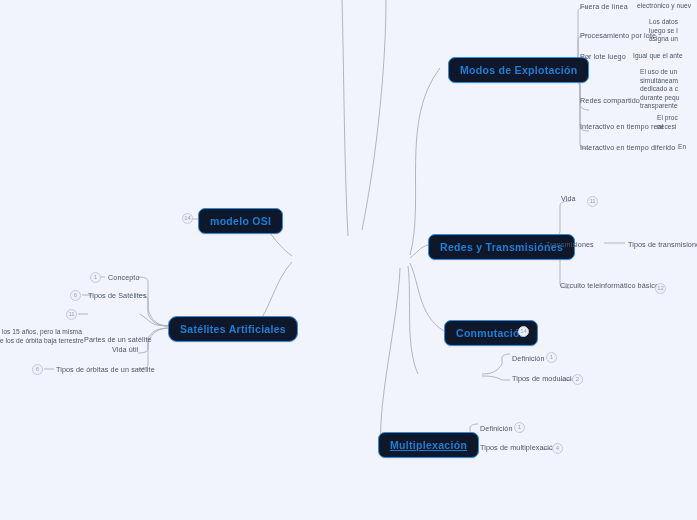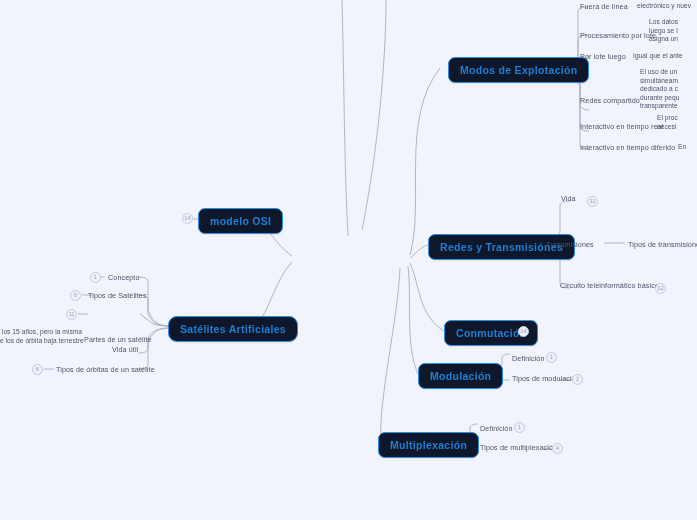--- a/index.html
+++ b/index.html
@@ -180,29 +180,28 @@
 
   <div class="leaf" style="left:534px; top:240px;padding-left:12px;">Transmisiones</div>
   <div class="leaf" style="left:628px; top:240px;">Tipos de transmisiones</div>
 
   <div class="leaf" style="left:560px; top:281px;">Circuito teleinformático básico</div>
   <div class="badge" style="left:655px; top:283px;">12</div>
 
   <div class="main-node" style="left:444px; top:320px;">Conmutación</div>
   <div class="badge" style="left:518px; top:326px;">14</div>
 
-  <div class="main-node" style="left:418px; top:363px;">Modulación</div>
 
   <div class="leaf" style="left:512px; top:354px;">Definición</div>
   <div class="badge" style="left:546px; top:352px;">1</div>
 
   <div class="leaf" style="left:512px; top:374px;">Tipos de modulación</div>
   <div class="badge" style="left:572px; top:374px;">2</div>
 
-  <div class="main-node" style="left:378px; top:432px;">Multiplexación</div>
+  <div class="main-node" style="left:378px; top:432px;text-decoration:underline;">Multiplexación</div>
 
   <div class="leaf" style="left:480px; top:424px;">Definición</div>
   <div class="badge" style="left:514px; top:422px;">1</div>
 
   <div class="leaf" style="left:480px; top:443px;">Tipos de multiplexación</div>
   <div class="badge" style="left:552px; top:443px;">4</div>
 
   <div class="main-node" style="left:198px; top:208px;">modelo OSI</div>
   <div class="badge" style="left:182px; top:213px;">14</div>
 

